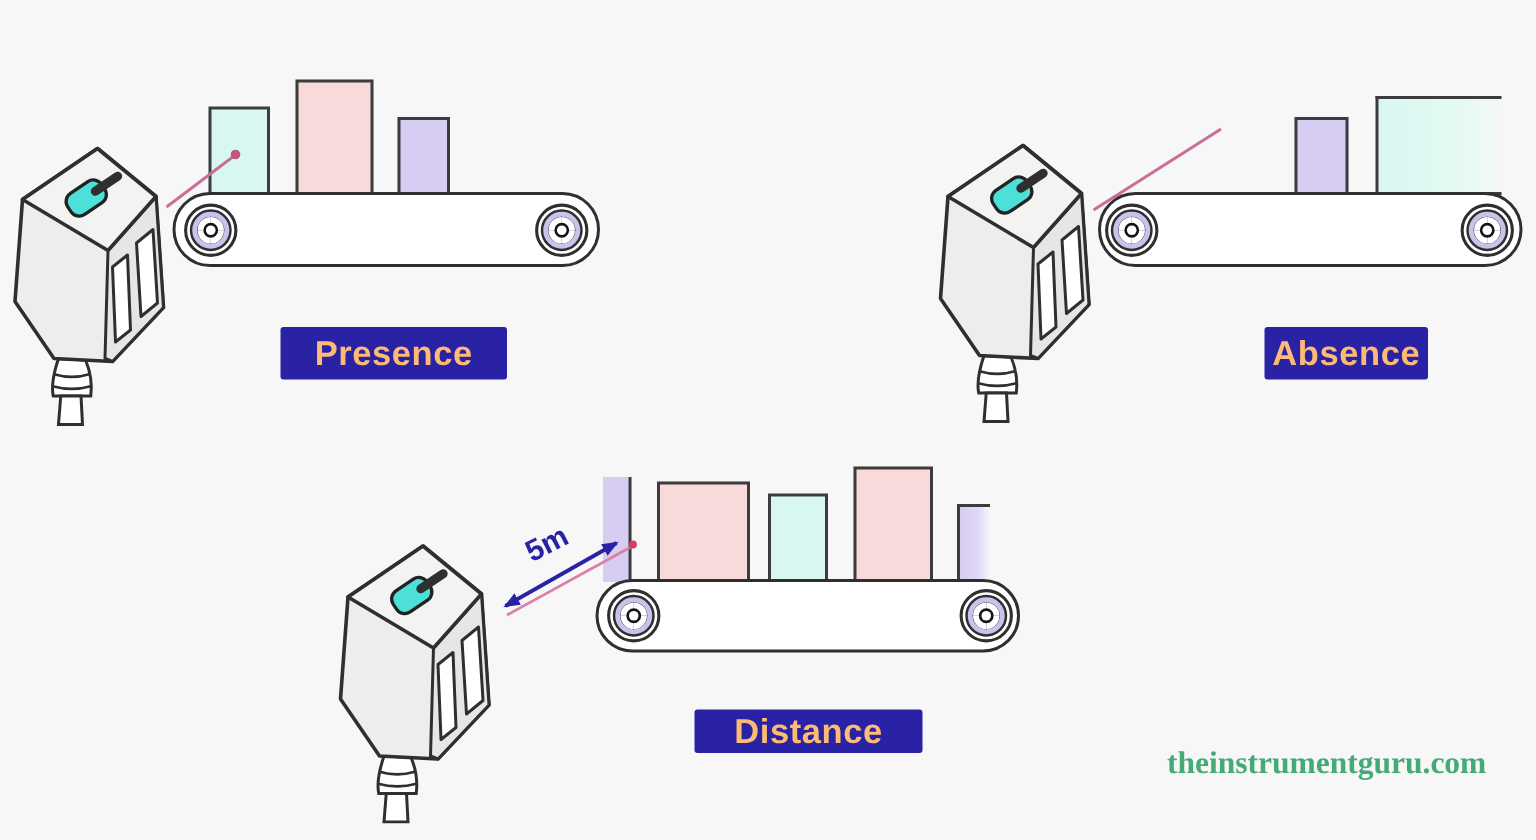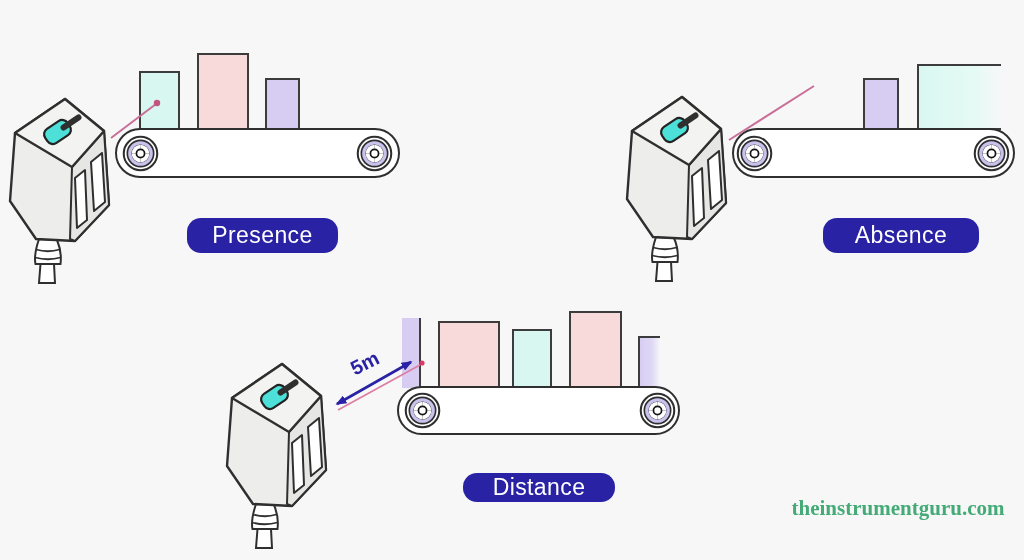--- a/index.html
+++ b/index.html
@@ -25,34 +25,34 @@
   .box-fade-right {
     border-right:none;
     background:linear-gradient(90deg,#d9f7f1 0%,#e6faf4 70%,rgba(240,252,248,0.05) 100%);
   }
   .sliver-left  { border:none; border-right:2.5px solid #3c3c3c; }
   .sliver-right {
     border:none; border-left:2.5px solid #3c3c3c; border-top:2.5px solid #3c3c3c;
     background:linear-gradient(90deg,#d7cdf3 0%,#dfd8f6 60%,rgba(231,226,248,0.05) 100%);
   }
   .scene-label {
-    position:absolute; background:#2a22a5; color:#ffffff;
-    font-weight:normal; font-size:23px; letter-spacing:0.4px;
-    border-radius:14px; display:flex; align-items:center; justify-content:center;
+    position:absolute; background:#2a22a5; color:#fdba74;
+    font-weight:bold; font-size:23px; letter-spacing:0.4px;
+    border-radius:2px; display:flex; align-items:center; justify-content:center;
     z-index:60;
   }
   .measure-label {
     position:absolute; color:#2a22a5; font-weight:bold; font-size:20px;
     transform:rotate(-27deg); z-index:55; width:58px; text-align:center;
   }
   .overlay { position:absolute; left:0; top:0; z-index:50; pointer-events:none; }
   .watermark {
     position:absolute; left:778px; top:496px; width:240px;
     font-family:"Liberation Serif", serif; font-weight:bold;
-    font-size:21px; color:#44ab77; z-index:60;text-align:center;
+    font-size:21px; color:#44ab77; z-index:60;
   }
 </style>
 </head>
 <body>
 
 <svg width="0" height="0" style="position:absolute" aria-hidden="true">
   <defs>
     <symbol id="sensor-sym" viewBox="0 0 112 192">
 
       <path d="M34,147 C31,156 29,165 30.5,172 L55.5,172 C56.5,164 55,155 52,148 Z" fill="#ffffff" stroke="#2f2f2f" stroke-width="2"></path>
@@ -120,21 +120,21 @@
     <div class="box box-cyan box-fade-right" style="left:917px; top:64px; width:84px; height:66px;"></div>
 
     <div class="belt" style="left:732px; top:128px; width:283px; height:50px;"></div>
     <svg class="wheel" style="left:736px; top:135px;">
         <use href="#wheel-sym"></use>
       </svg>
     <svg class="wheel" style="left:973px; top:135px;">
         <use href="#wheel-sym"></use>
       </svg>
 
-    <div class="scene-label" style="left:823px; top:218px; width:156px; height:35px;">Absence</div>
+    <div class="scene-label" style="left:843px; top:218px; width:109px; height:35px;">Absence</div>
   </div>
 
   <div>
     <svg class="sensor" style="left:222px; top:357px;" width="112" height="192">
         <use href="#sensor-sym"></use>
       </svg>
 
     <div class="box box-lavender sliver-left" style="left:402px; top:318px; width:19px; height:70px;"></div>
     <div class="box box-pink" style="left:438px; top:321px; width:62px; height:67px;"></div>
     <div class="box box-cyan" style="left:512px; top:329px; width:40px; height:59px;"></div>

